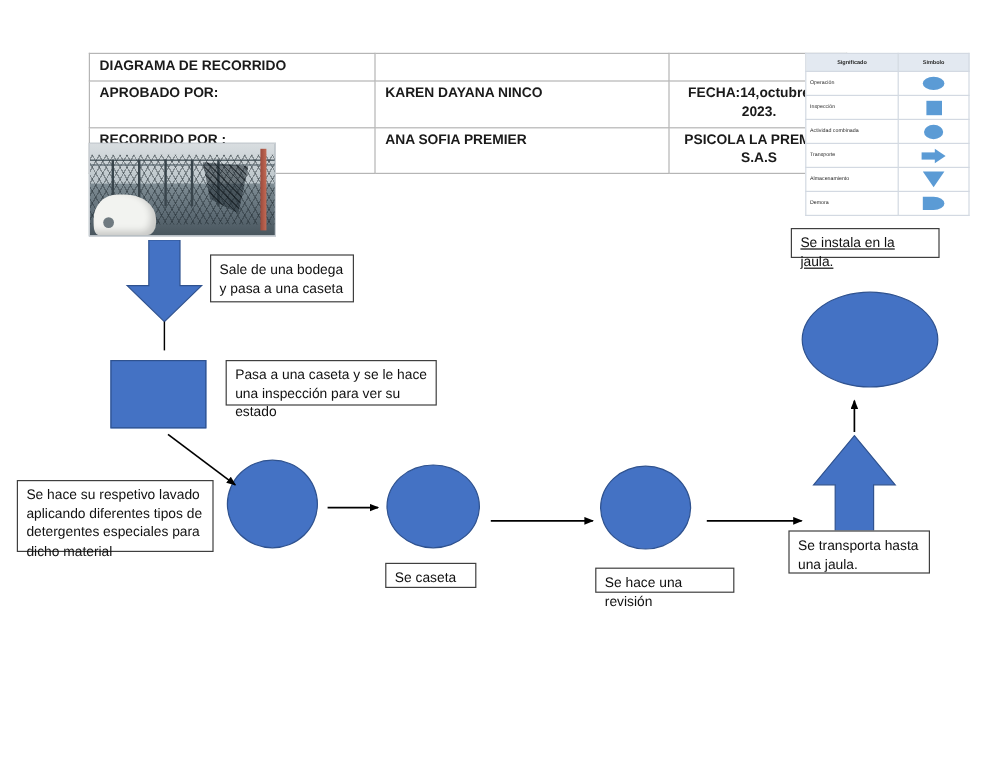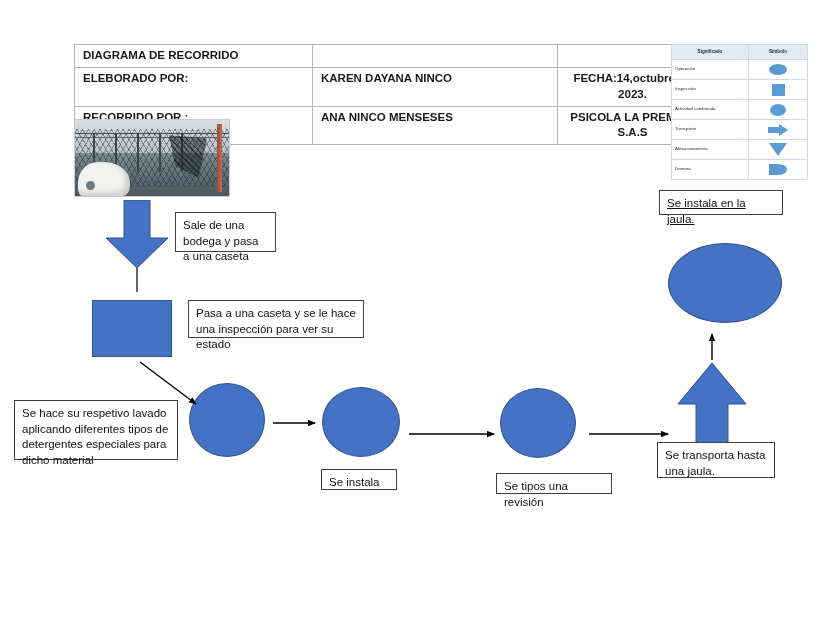--- a/index.html
+++ b/index.html
@@ -192,27 +192,27 @@
 <body>
 
 <table id="header-table">
   <tbody>
     <tr>
       <td class="hcol-1">DIAGRAMA DE RECORRIDO</td>
       <td class="hcol-2"></td>
       <td class="hcol-3"></td>
     </tr>
     <tr class="row-tall">
-      <td class="hcol-1">ELEBORADO POR:</td>
+      <td class="hcol-1">APROBADO POR:</td>
       <td class="hcol-2">KAREN DAYANA NINCO</td>
       <td class="hcol-3">FECHA:14,octubre de 2023.</td>
     </tr>
     <tr class="row-tall">
       <td class="hcol-1">RECORRIDO POR :</td>
-      <td class="hcol-2">ANA NINCO MENSESES</td>
+      <td class="hcol-2">ANA SOFIA PREMIER</td>
       <td class="hcol-3">PSICOLA LA PREMIER S.A.S</td>
     </tr>
   </tbody>
 </table>
 
 <table id="legend-table">
   <thead>
     <tr>
       <th class="lg-col-sig">Significado</th>
       <th class="lg-col-sym">Simbolo</th>
@@ -311,25 +311,25 @@
 
   <line x1="273" y1="423" x2="315" y2="423" stroke="#000000" stroke-width="1.4" marker-end="url(#ah)"></line>
 
   <line x1="409" y1="434" x2="494" y2="434" stroke="#000000" stroke-width="1.4" marker-end="url(#ah)"></line>
 
   <line x1="589" y1="434" x2="668" y2="434" stroke="#000000" stroke-width="1.4" marker-end="url(#ah)"></line>
 
   <line x1="712" y1="360" x2="712" y2="334" stroke="#000000" stroke-width="1.4" marker-end="url(#ah)"></line>
 </svg>
 
-<div class="tbox" style="left:175px;top:212px;width:101px;height:40px;">Sale de una bodega y pasa a una caseta</div>
+<div class="tbox" style="left:175px;top:212px;width:120px;height:40px;">Sale de una bodega y pasa a una caseta</div>
 
 <div class="tbox" style="left:188px;top:300px;width:176px;height:38px;">Pasa a una caseta y se le hace una inspección para ver su estado</div>
 
 <div class="tbox" style="left:14px;top:400px;width:164px;height:60px;">Se hace su respetivo lavado aplicando diferentes tipos de detergentes especiales para dicho material</div>
 
-<div class="tbox" style="left:321px;top:469px;width:76px;height:21px;">Se instala</div>
-
-<div class="tbox" style="left:496px;top:473px;width:116px;height:21px;">Se tipos una revisión</div>
+<div class="tbox" style="left:321px;top:469px;width:76px;height:21px;">Se caseta</div>
+
+<div class="tbox" style="left:496px;top:473px;width:116px;height:21px;">Se hace una revisión</div>
 
 <div class="tbox" style="left:657px;top:442px;width:118px;height:36px;">Se transporta hasta una jaula.</div>
 
 <div class="tbox" style="left:659px;top:190px;width:124px;height:25px;text-decoration:underline;">Se instala en la jaula.</div>
 
 </body></html>

